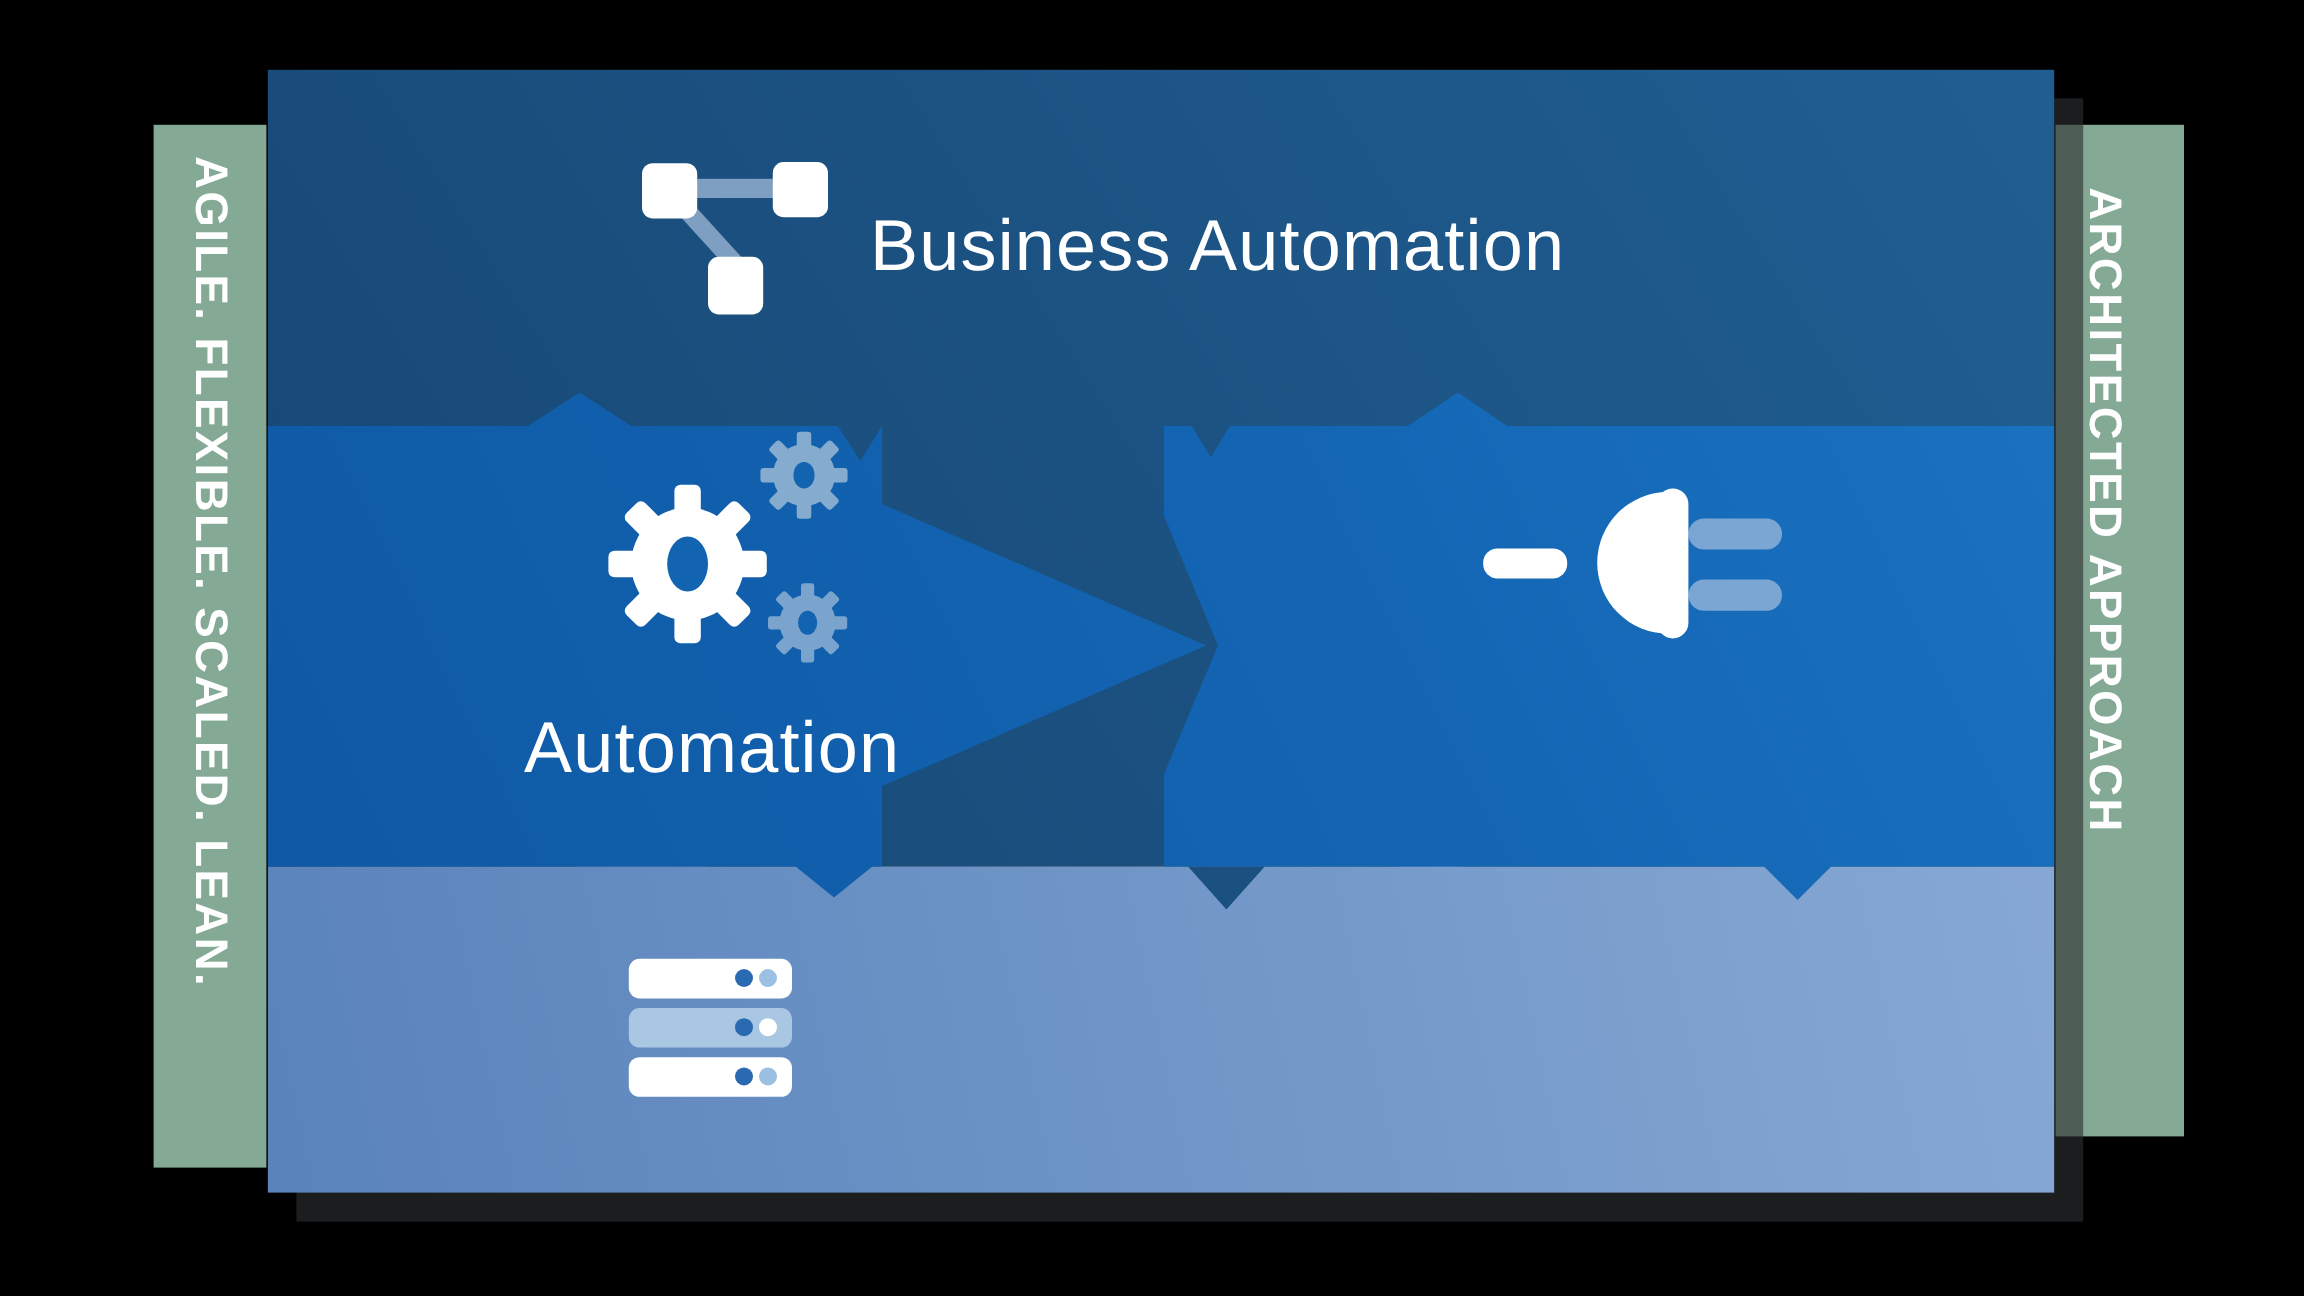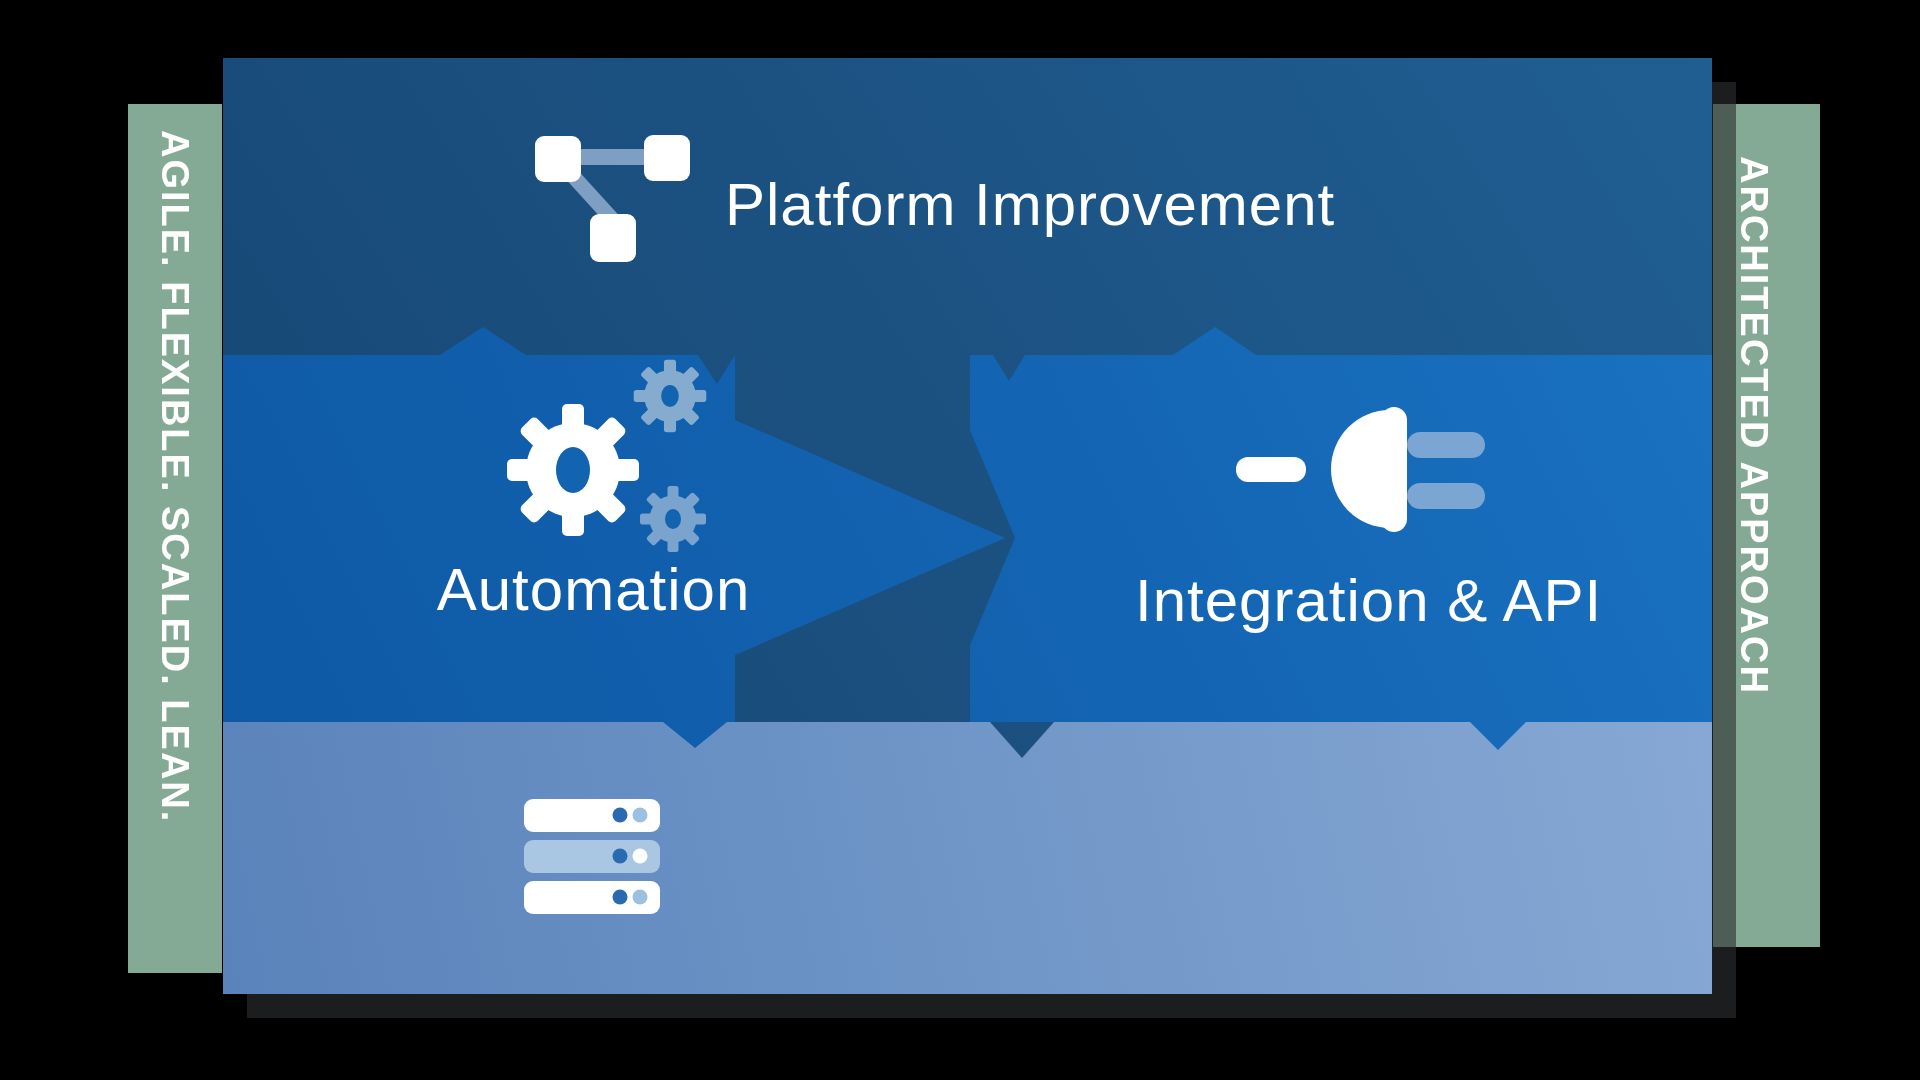--- a/index.html
+++ b/index.html
@@ -13,21 +13,21 @@
                font-weight:700;font-size:38px;letter-spacing:2px;line-height:1;
                margin:0 auto;white-space:nowrap;}
   .ribbon-right .ribbon-text{margin:0;}
   .panel-shadow{position:absolute;left:247px;top:82px;width:1489px;height:936px;
                 background:rgba(45,47,49,0.62);z-index:2;}
   .panel{position:absolute;left:223px;top:58px;width:1489px;height:936px;z-index:3;}
   .panel svg{position:absolute;left:0;top:0;}
   .label{position:absolute;color:#fff;font-weight:300;letter-spacing:1px;
          font-size:60px;line-height:1;white-space:nowrap;}
   .label-bi{left:502px;top:117px;}
-  .label-auto{left:168px;top:502px;width:405px;text-align:center;}
+  .label-auto{left:168px;top:535px;width:405px;text-align:center;}
   .label-int{left:912px;top:513px;width:405px;text-align:center;}
   .label-pe{left:507px;top:770px;}
 </style>
 </head>
 <body>
 
 <div class="stage">
 
   <div class="ribbon ribbon-left">
     <div class="ribbon-text">AGILE. FLEXIBLE. SCALED. LEAN.</div>
@@ -136,18 +136,17 @@
         <rect x="301" y="823" width="136" height="33" rx="9" fill="#ffffff"></rect>
         <circle cx="397" cy="757" r="7.5" fill="#2a6ab0"></circle>
         <circle cx="417" cy="757" r="7.5" fill="#9cc0e2"></circle>
         <circle cx="397" cy="798" r="7.5" fill="#2a6ab0"></circle>
         <circle cx="417" cy="798" r="7.5" fill="#ffffff"></circle>
         <circle cx="397" cy="839" r="7.5" fill="#2a6ab0"></circle>
         <circle cx="417" cy="839" r="7.5" fill="#9cc0e2"></circle>
       </g>
     </svg>
 
-    <div class="label label-bi">Platform Improvement</div>
+    <div class="label label-bi">Business Automation</div>
     <div class="label label-auto">Automation</div>
-    <div class="label label-int">Integration &amp; API</div>
   </div>
 
 </div>
 
 </body></html>

